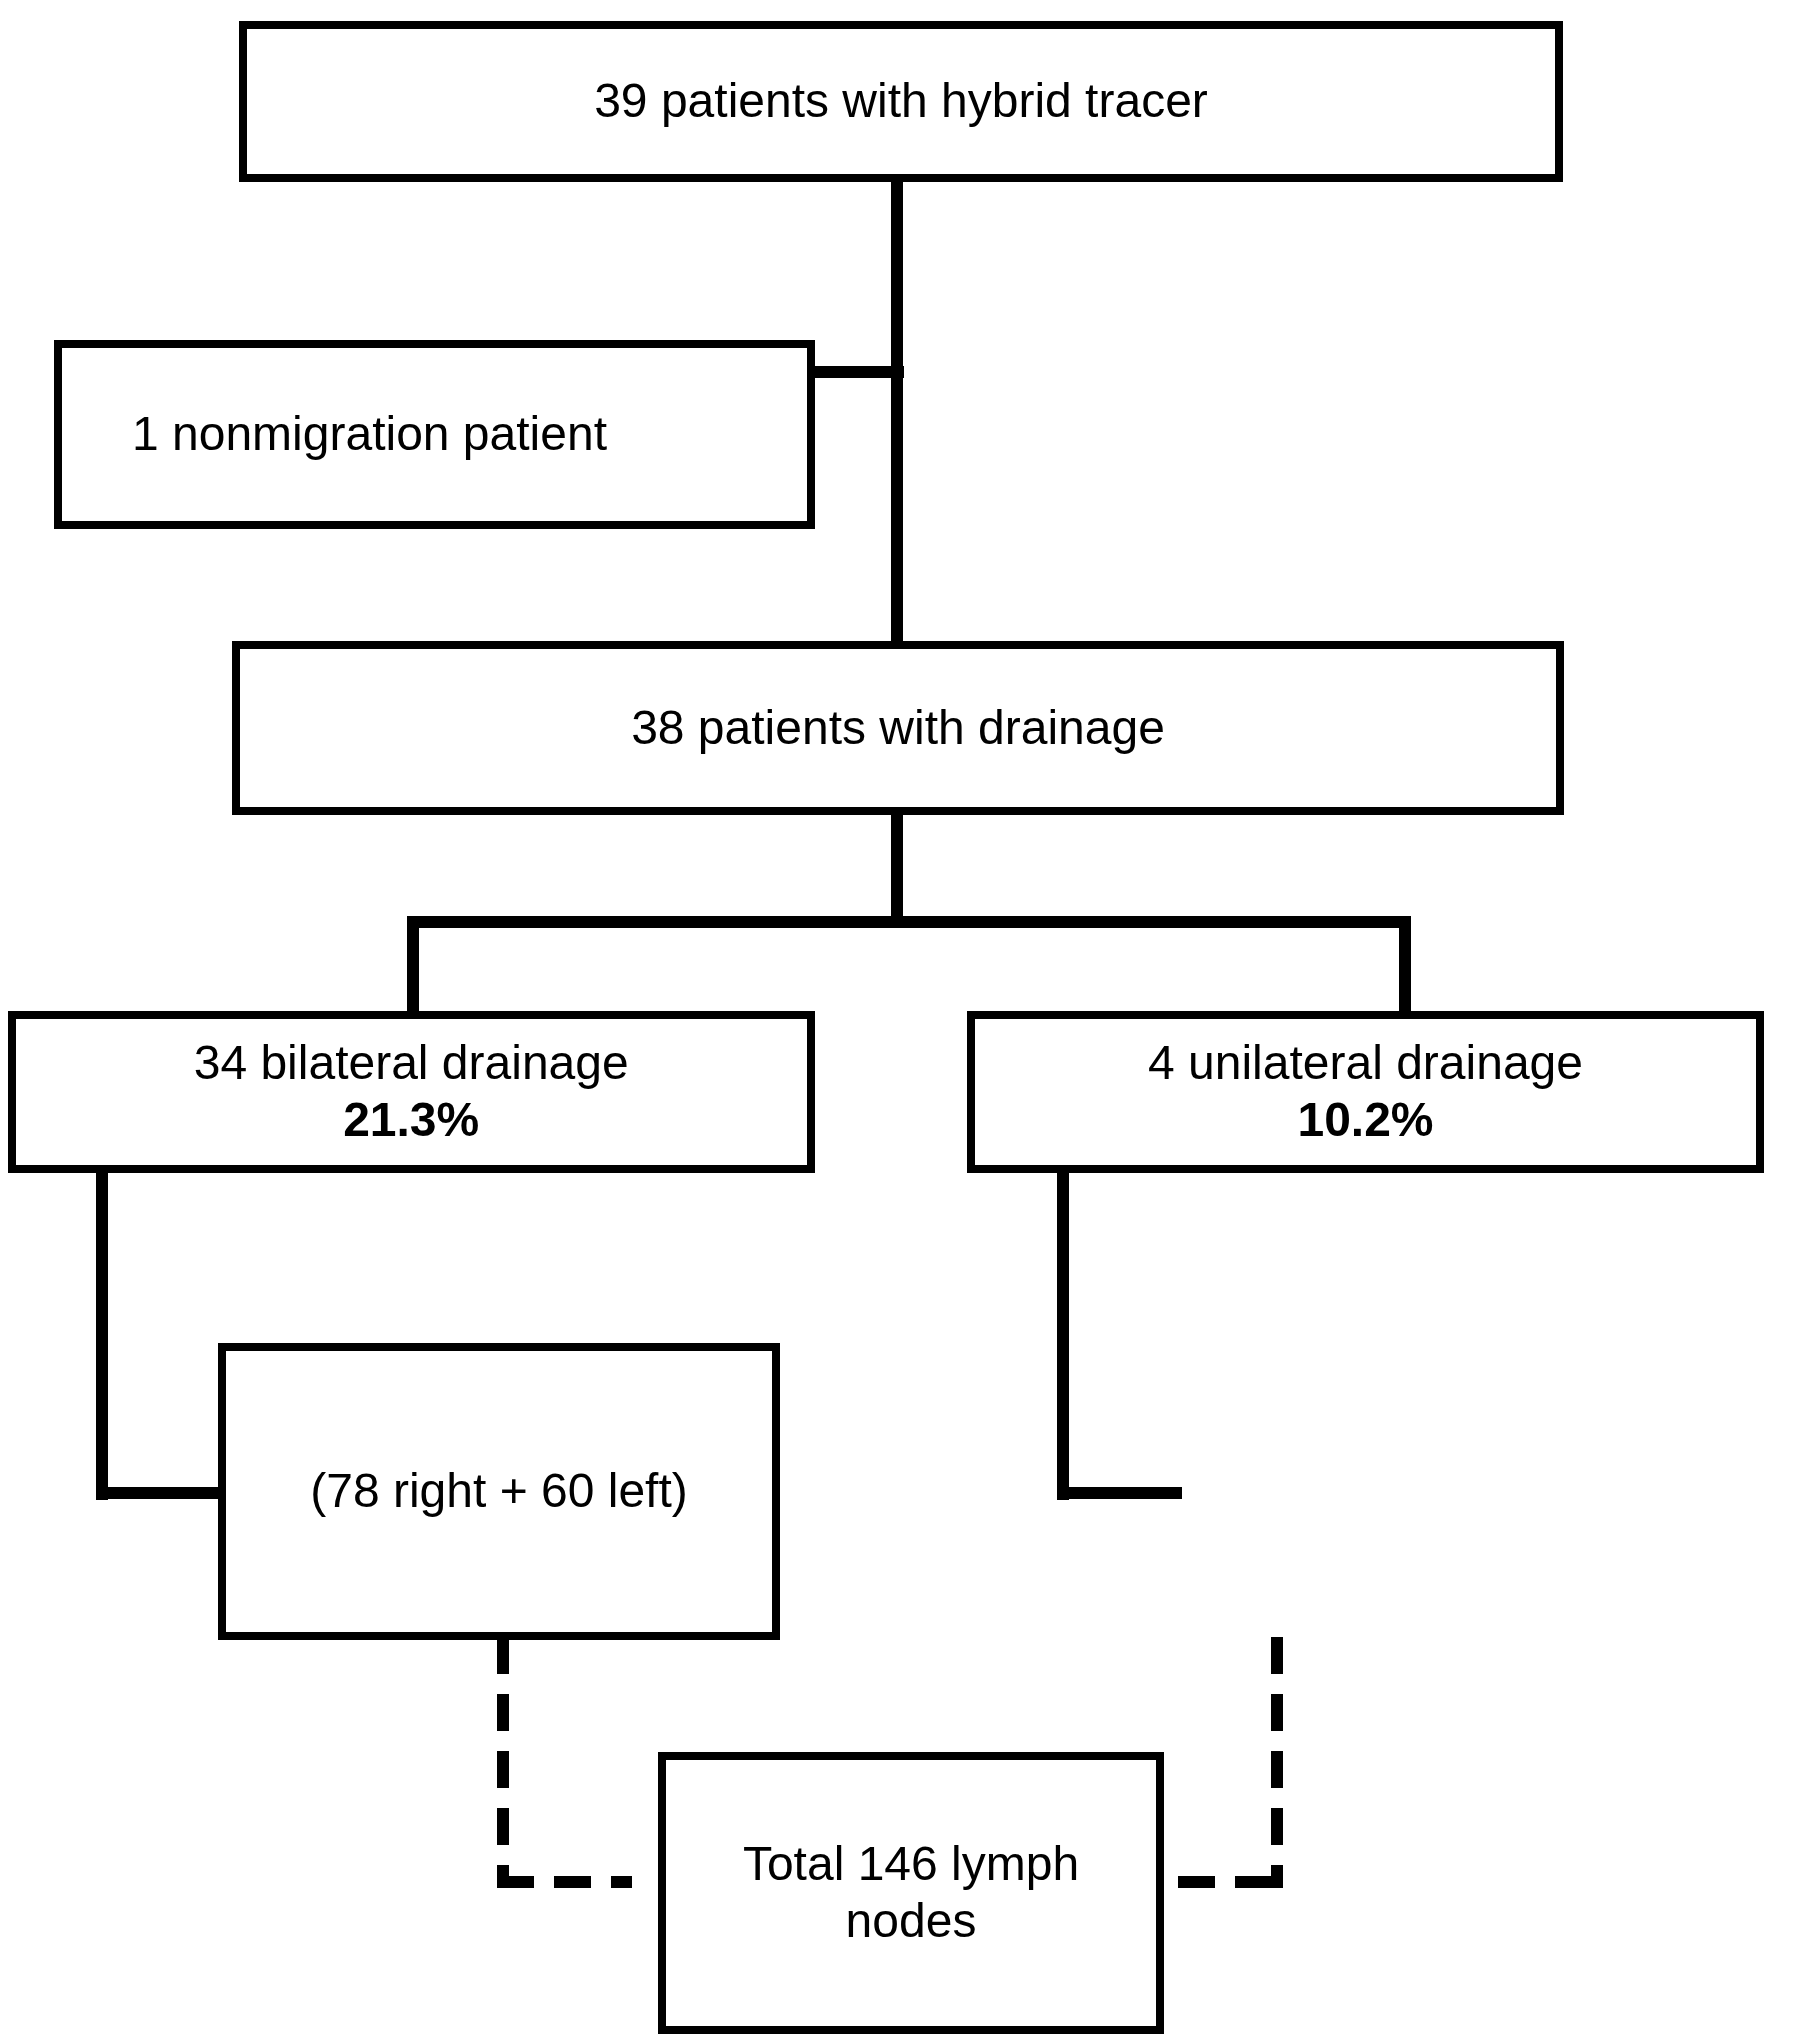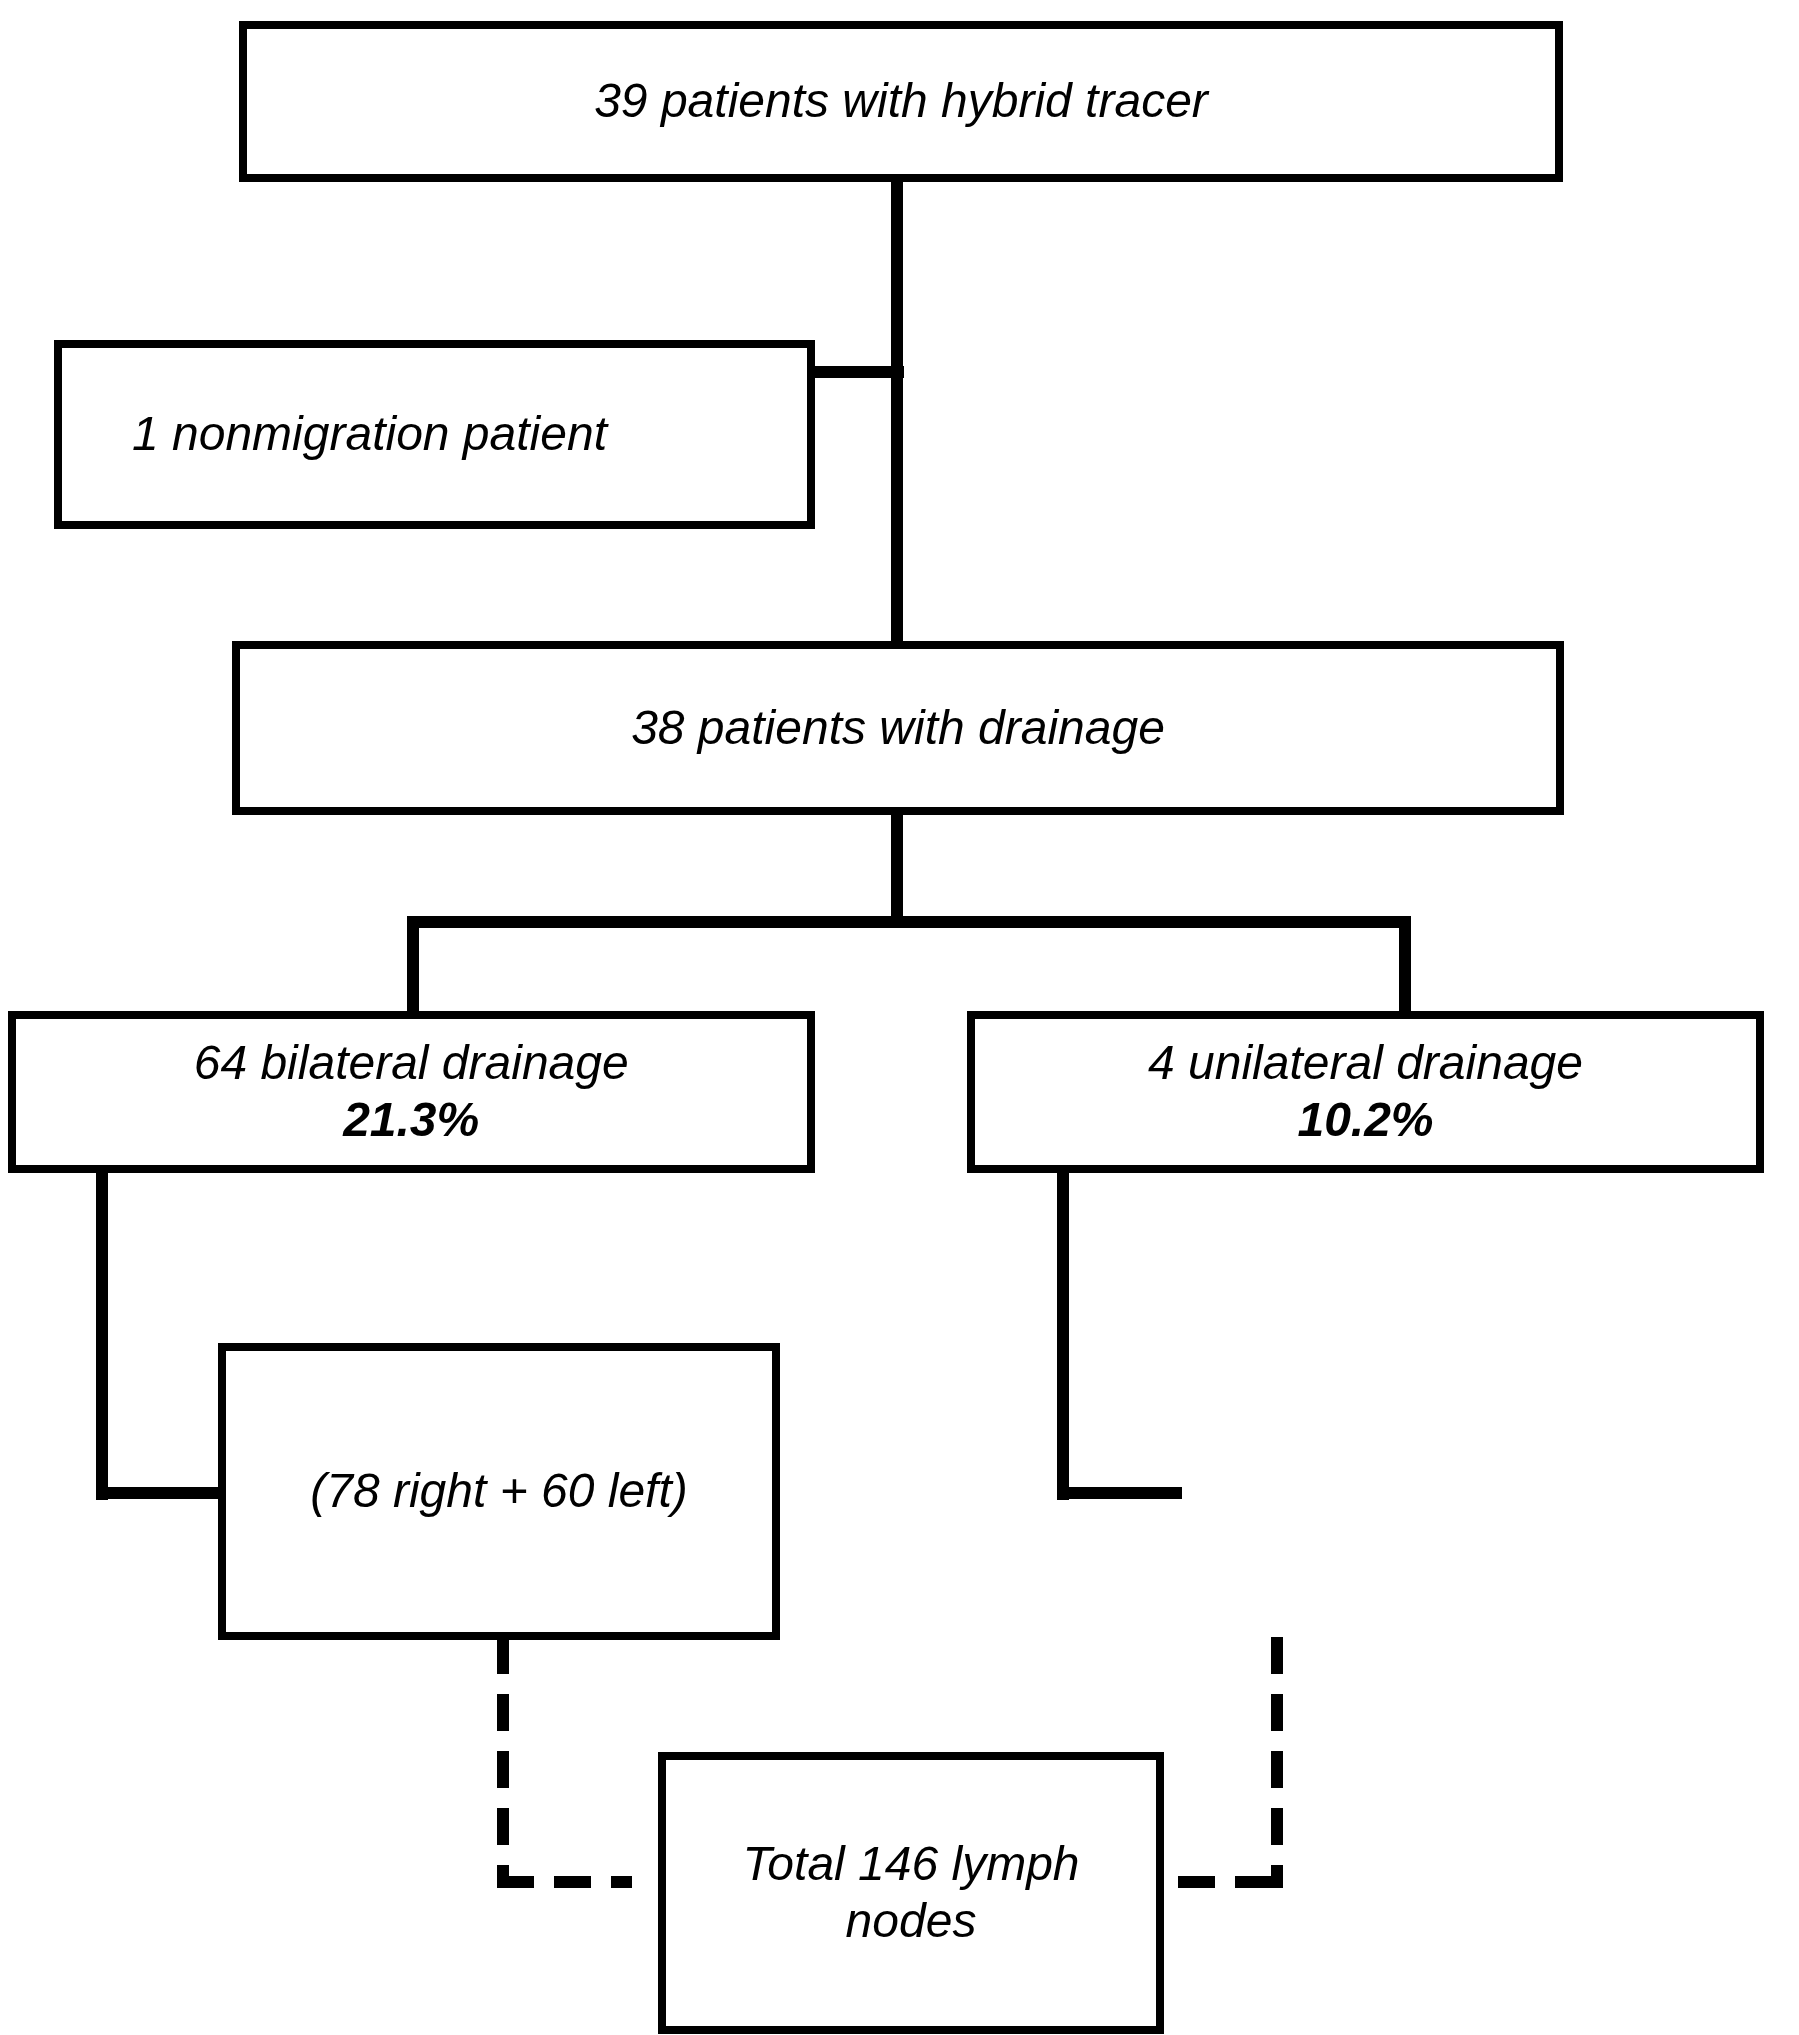--- a/index.html
+++ b/index.html
@@ -24,21 +24,21 @@
     background: #ffffff;
     display: flex;
     flex-direction: column;
     align-items: center;
     justify-content: center;
     color: #000000;
     font-size: 48px;
     line-height: 1.18;
     z-index: 3;
   }
-  .node .line { display: block; white-space: pre; font-style: italic; }
+  .node .line { display: block; white-space: pre; }
   .node .bold { font-weight: bold; }
 
   .node-left-align {
     align-items: flex-start;
     padding-left: 70px;
   }
 
   .conn {
     position: absolute;
     background: #000000;
@@ -99,21 +99,21 @@
 
   <div class="node node-left-align" style="left:54px; top:340px; width:761px; height:189px;">
     <span class="line">1 nonmigration patient</span>
   </div>
 
   <div class="node" style="left:232px; top:641px; width:1332px; height:174px;">
     <span class="line">38 patients with drainage</span>
   </div>
 
   <div class="node" style="left:7.7px; top:1011px; width:807px; height:162px;">
-    <span class="line">64 bilateral drainage</span>
+    <span class="line">34 bilateral drainage</span>
     <span class="line bold">21.3%</span>
   </div>
 
   <div class="node" style="left:967px; top:1011px; width:797px; height:162px;">
     <span class="line">4 unilateral drainage</span>
     <span class="line bold">10.2%</span>
   </div>
 
   <div class="node" style="left:218px; top:1343px; width:562px; height:297px;">
     <span class="line">(78 right + 60 left)</span>

